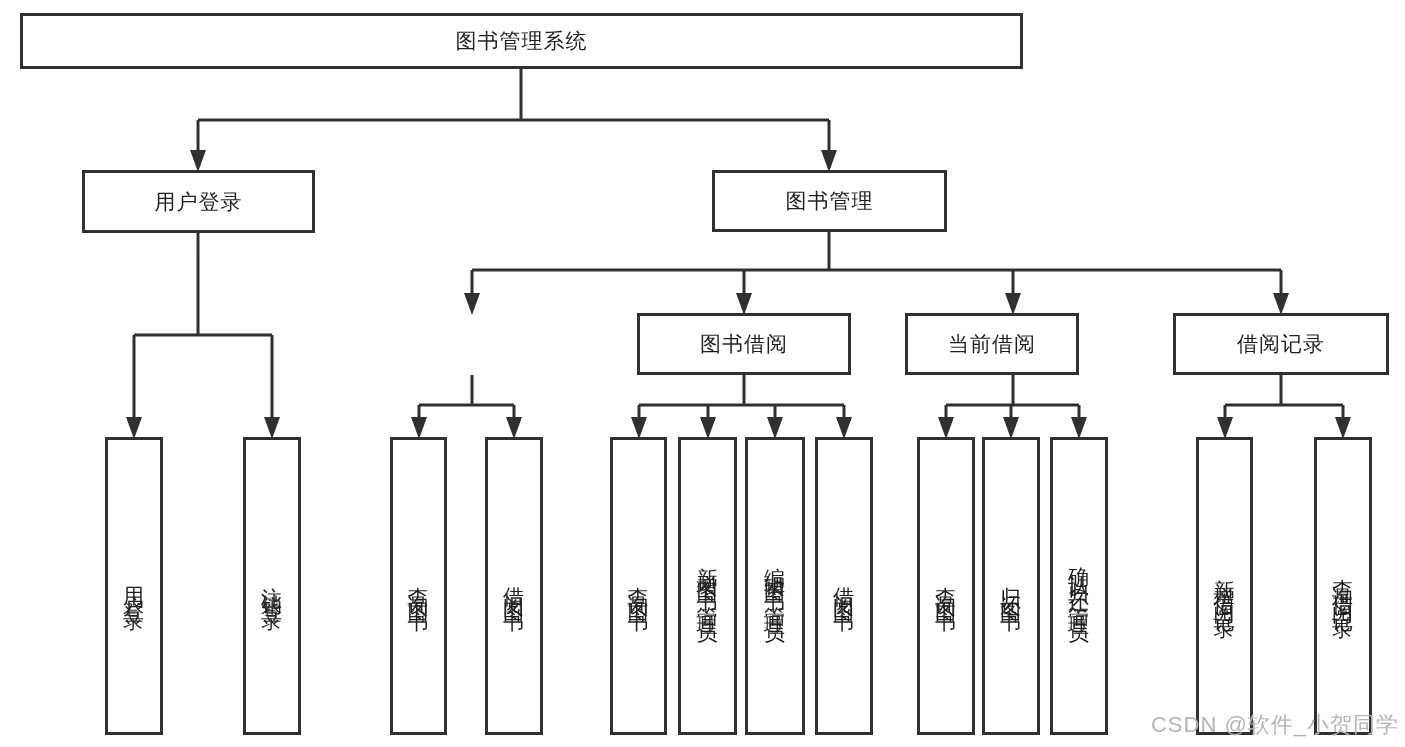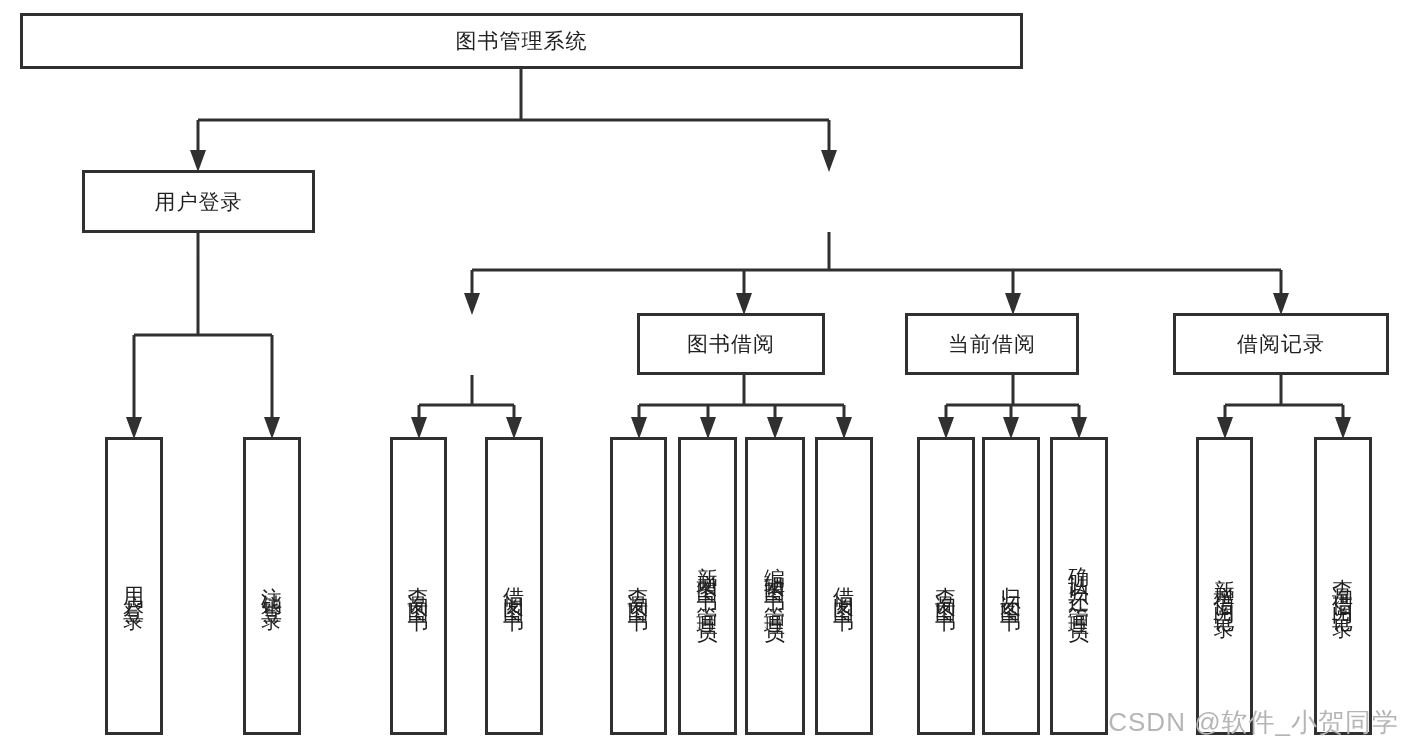--- a/index.html
+++ b/index.html
@@ -14,21 +14,21 @@
     display:flex; align-items:center; justify-content:center;
     color:var(--text,#1f1f1f); font-size:21px; letter-spacing:1px;
     z-index:2;
   }
   .vbox span {
     writing-mode:vertical-rl; text-orientation:mixed;
     letter-spacing:8px; line-height:1.1; white-space:nowrap;
   }
   .watermark {
     position:absolute; right:6px; bottom:7px; z-index:10;
-    color:var(--watermark,#b5b5b5); font-size:26px; letter-spacing:1px;
+    color:var(--watermark,#b5b5b5); font-size:22px; letter-spacing:1px;
   }
 </style>
 </head>
 <body>
 
 <div class="stage">
 
   <svg class="connectors" width="1405" height="747" viewBox="0 0 1405 747">
     <path fill="none" stroke="#303030" stroke-width="3" d="
       M521 69 V120 M198 120 H829 M198 120 V160 M829 120 V160
@@ -61,22 +61,25 @@
     </g>
   </svg>
 
   <div class="box" style="left:20px;top:13px;width:1003px;height:56px">
     <span>图书管理系统</span>
   </div>
 
   <div class="box" style="left:82px;top:170px;width:233px;height:63px">
     <span>用户登录</span>
   </div>
+  <div class="box" style="left:712px;top:170px;width:235px;height:62px">
+    <span>图书管理</span>
+  </div>
 
-  <div class="box" style="left:637px;top:313px;width:188px;height:62px">
+  <div class="box" style="left:637px;top:313px;width:214px;height:62px">
     <span>图书借阅</span>
   </div>
   <div class="box" style="left:905px;top:313px;width:174px;height:62px">
     <span>当前借阅</span>
   </div>
   <div class="box" style="left:1173px;top:313px;width:216px;height:62px">
     <span>借阅记录</span>
   </div>
 
   <div class="box vbox" style="left:105px;top:437px;width:58px;height:298px">

